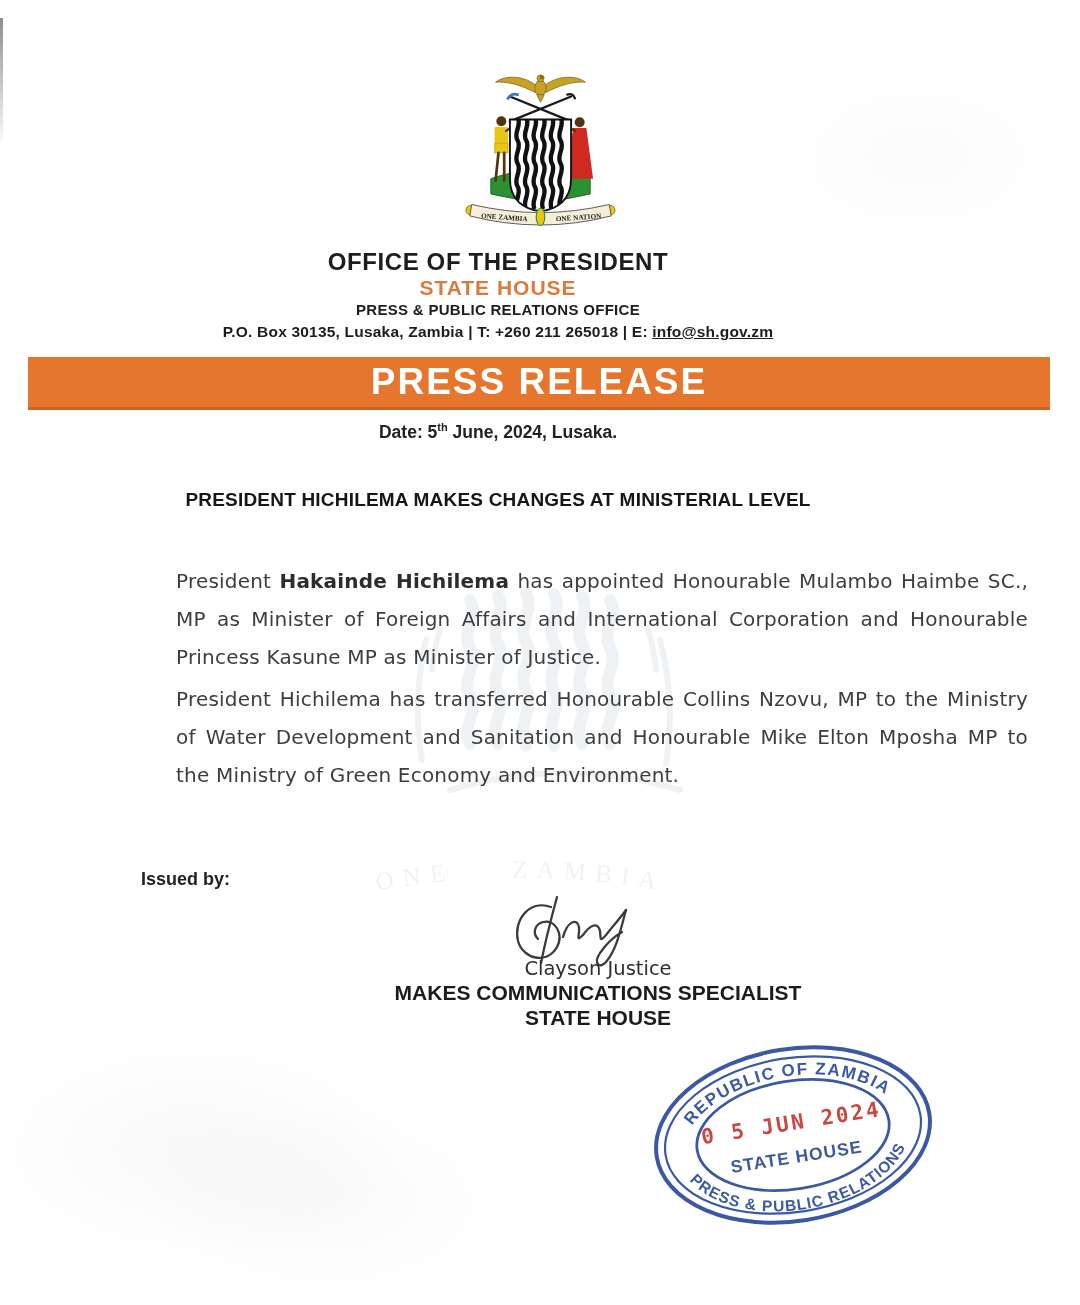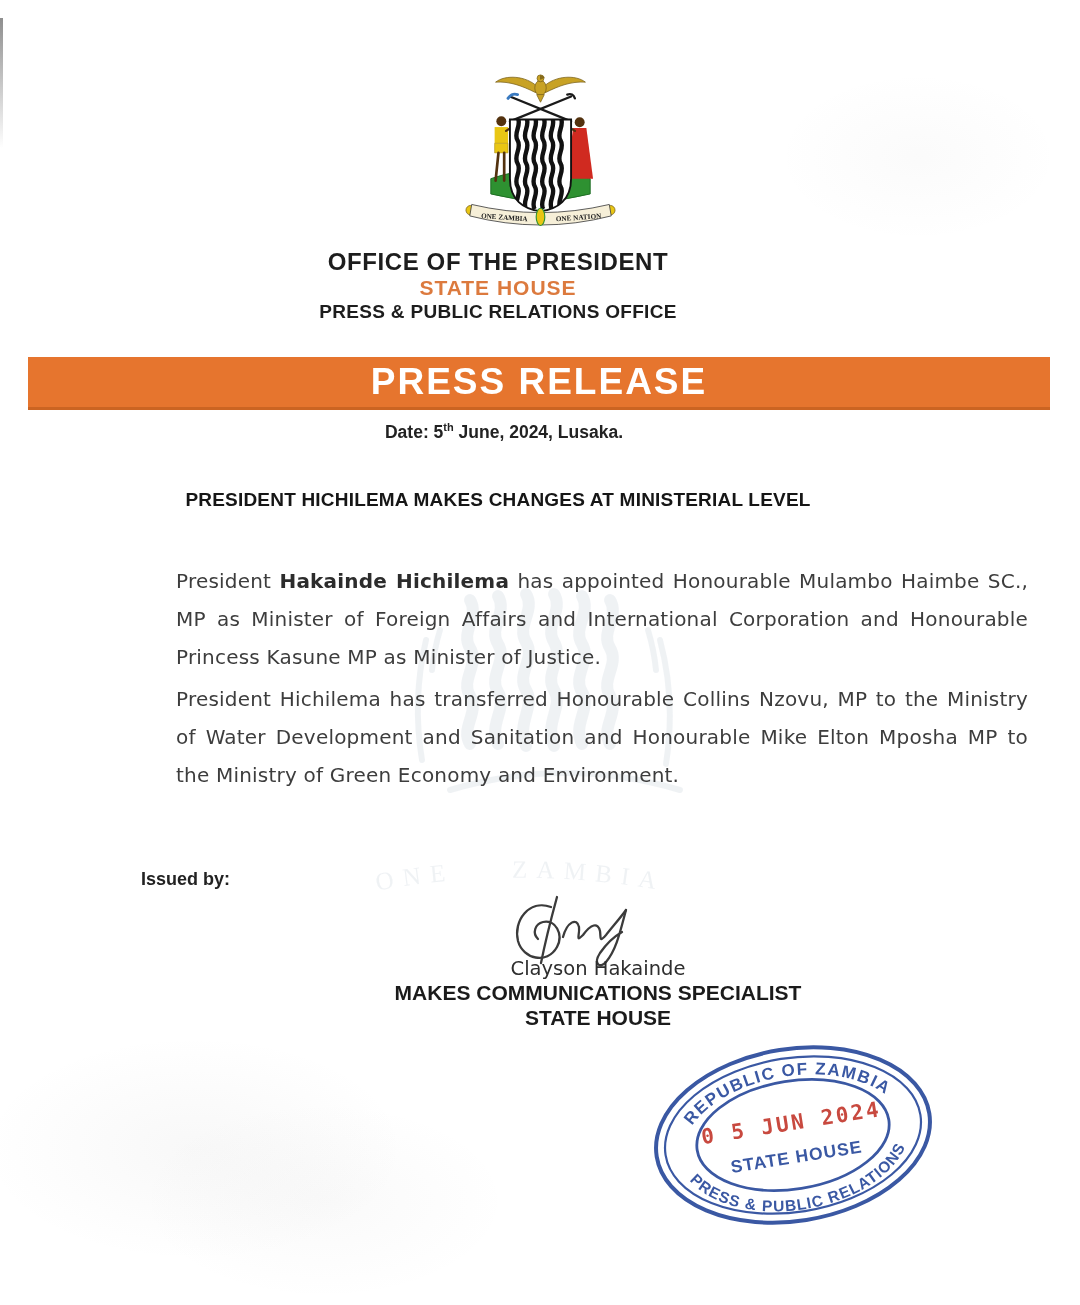--- a/index.html
+++ b/index.html
@@ -20,34 +20,34 @@
   }
   .edge-shadow{
     position:absolute;left:0;top:18px;width:3px;height:130px;
     background:linear-gradient(to bottom, rgba(50,50,50,0.55), rgba(50,50,50,0));
   }
   
   .coa{position:absolute;left:443px;top:64px;width:195px;height:172px;}
   .hline{position:absolute;left:0;width:996px;text-align:center;color:#1d1d1d;}
   .office-line{top:248px;font-family:"Liberation Sans",sans-serif;font-weight:bold;font-size:24px;letter-spacing:.6px;}
   .statehouse-line{top:276px;font-family:"Liberation Sans",sans-serif;font-weight:bold;font-size:21px;letter-spacing:1px;}
-  .pressoffice-line{top:301px;font-family:"Liberation Sans",sans-serif;font-weight:bold;font-size:19px;letter-spacing:.3px;}
+  .pressoffice-line{top:301px;font-family:"Liberation Sans",sans-serif;font-weight:bold;font-size:15px;letter-spacing:.3px;}
   .contact-line{top:323px;font-family:"Liberation Sans",sans-serif;font-weight:bold;font-size:15.5px;letter-spacing:.2px;}
   .contact-line .email{text-decoration:underline;}
   
   .banner{
     position:absolute;left:28px;top:357px;width:1022px;height:50px;
     display:flex;align-items:center;justify-content:center;
     border-bottom:3px solid rgba(180,85,25,.55);
   }
   .banner span{
     color:#ffffff;font-family:"Liberation Sans",sans-serif;font-weight:bold;
     font-size:37px;letter-spacing:2px;
   }
-  .date-line{top:421px;font-family:"Liberation Sans",sans-serif;font-weight:bold;font-size:17.5px;color:#222;margin-left:6px;}
+  .date-line{top:421px;font-family:"Liberation Sans",sans-serif;font-weight:bold;font-size:17.5px;color:#222;}
   .date-line sup{font-size:11px;}
   .headline{top:489px;font-family:"Liberation Sans",sans-serif;font-weight:bold;font-size:19px;letter-spacing:.2px;color:#161616;}
   
   .para{
     position:absolute;left:140px;width:852px;
     font-size:20px;line-height:38px;color:#3d3d3d;
     text-align:justify;letter-spacing:.2px;margin-left:36px;
   }
   .para b{color:#2c2c2c;}
   .p1{top:542px;}
@@ -151,20 +151,21 @@
       <path d="M28,147 Q100,164 172,147 L174,159 Q100,178 26,159 Z" fill="#F6EFD8" stroke="#444" stroke-width="0.9"></path>
       <ellipse cx="100" cy="160" rx="4.5" ry="9" fill="#E9C614" stroke="#2E9131" stroke-width="1.2"></ellipse>
       <text x="62" y="163" transform="rotate(4 62 163)" text-anchor="middle" font-family="Liberation Serif,serif" font-weight="bold" font-size="7.5" fill="#222">ONE ZAMBIA</text>
       <text x="140" y="163" transform="rotate(-4 140 163)" text-anchor="middle" font-family="Liberation Serif,serif" font-weight="bold" font-size="7.5" fill="#222">ONE NATION</text>
     </g>
   </svg>
 
   <div class="hline office-line">OFFICE OF THE PRESIDENT</div>
   <div class="hline statehouse-line" style="color: rgb(220, 122, 62);">STATE HOUSE</div>
   <div class="hline pressoffice-line">PRESS &amp; PUBLIC RELATIONS OFFICE</div>
+  <div class="hline contact-line"><span>P.O. Box 30135, Lusaka, Zambia | T: +260 211 265018 | E: </span><span class="email">info@sh.gov.zm</span></div>
 
   <div class="banner" style="background-color: rgb(230, 117, 46);">
     <span>PRESS RELEASE</span>
   </div>
 
   <div class="hline date-line"><span>Date: 5</span><sup>th</sup><span> June, 2024, Lusaka.</span></div>
 
   <div class="hline headline">PRESIDENT HICHILEMA MAKES CHANGES AT MINISTERIAL LEVEL</div>
 
   <p class="para p1"><span>President </span><b>Hakainde Hichilema</b><span> has appointed Honourable Mulambo Haimbe SC., MP as Minister of Foreign Affairs and International Corporation and Honourable Princess Kasune MP as Minister of Justice.</span></p>
@@ -174,21 +175,21 @@
 
   <svg class="signature" viewBox="0 0 180 84">
     <g fill="none" stroke="#3b3b3b" stroke-width="2.3" stroke-linecap="round">
       <path d="M46,16 C24,8 8,30 13,50 C18,68 42,74 52,56 C59,43 50,28 38,31 C30,33 27,42 33,48"></path>
       <path d="M52,6 C46,28 40,52 36,72"></path>
       <path d="M58,46 C62,31 72,26 74,36 C75,44 70,52 78,44 C86,33 93,31 95,40 C96,47 94,52 101,44 C109,34 116,26 121,19"></path>
       <path d="M121,19 C116,37 112,58 101,71 C95,78 88,73 95,62 C102,52 110,45 117,41"></path>
     </g>
   </svg>
 
-  <div class="sig-name">Clayson Hakainde</div>
+  <div class="sig-name">Clayson Justice</div>
   <div class="sig-title">MAKES COMMUNICATIONS SPECIALIST</div>
   <div class="sig-org">STATE HOUSE</div>
 
   <svg class="stamp" viewBox="0 0 290 186">
     <g fill="none">
       <ellipse cx="145" cy="93" rx="138" ry="86" stroke-width="4" stroke="#2A4A9C"></ellipse>
       <ellipse cx="145" cy="93" rx="129" ry="77" stroke-width="2.2" stroke="#2A4A9C"></ellipse>
       <ellipse cx="145" cy="93" rx="97" ry="54" stroke-width="2.8" stroke="#2A4A9C"></ellipse>
     </g>
     <path id="stamp-arc-top" d="M 33,100 A 112 66 0 0 1 257,100" fill="none"></path>

